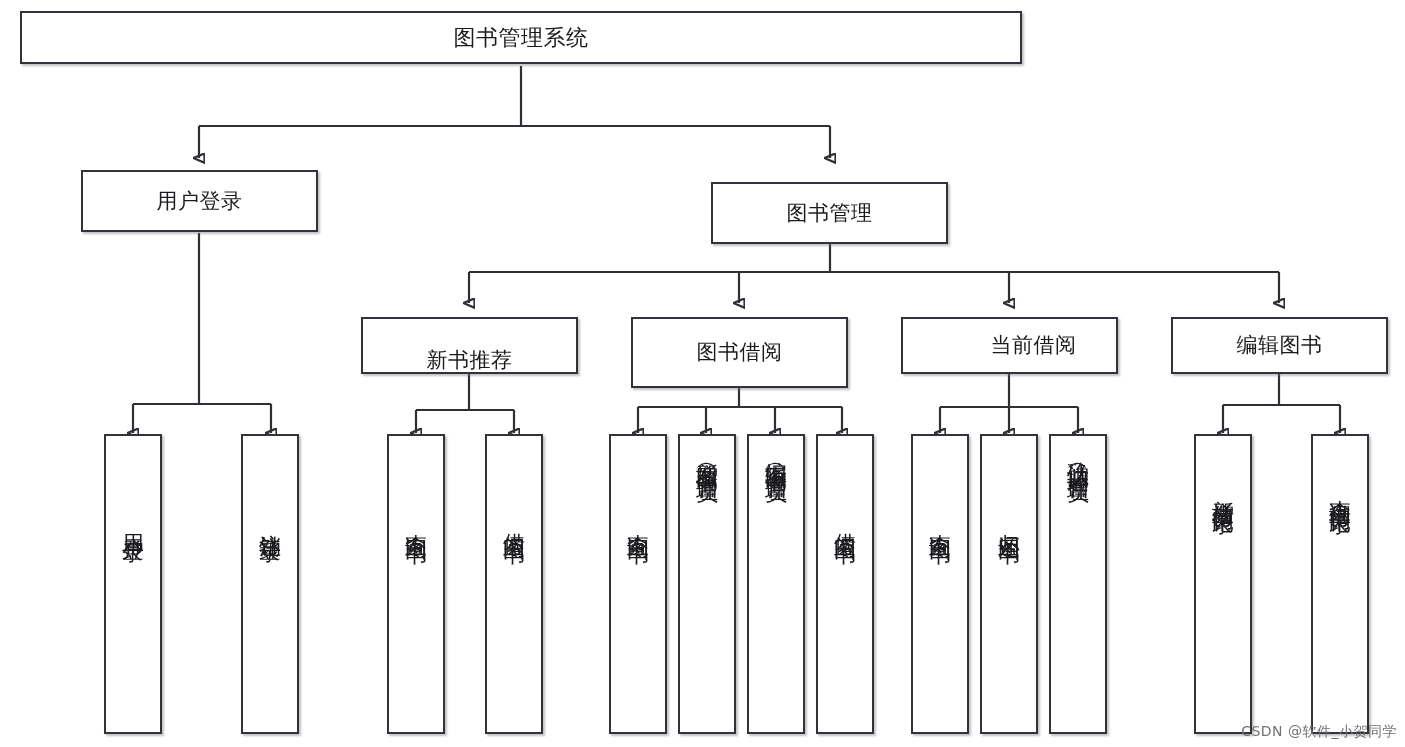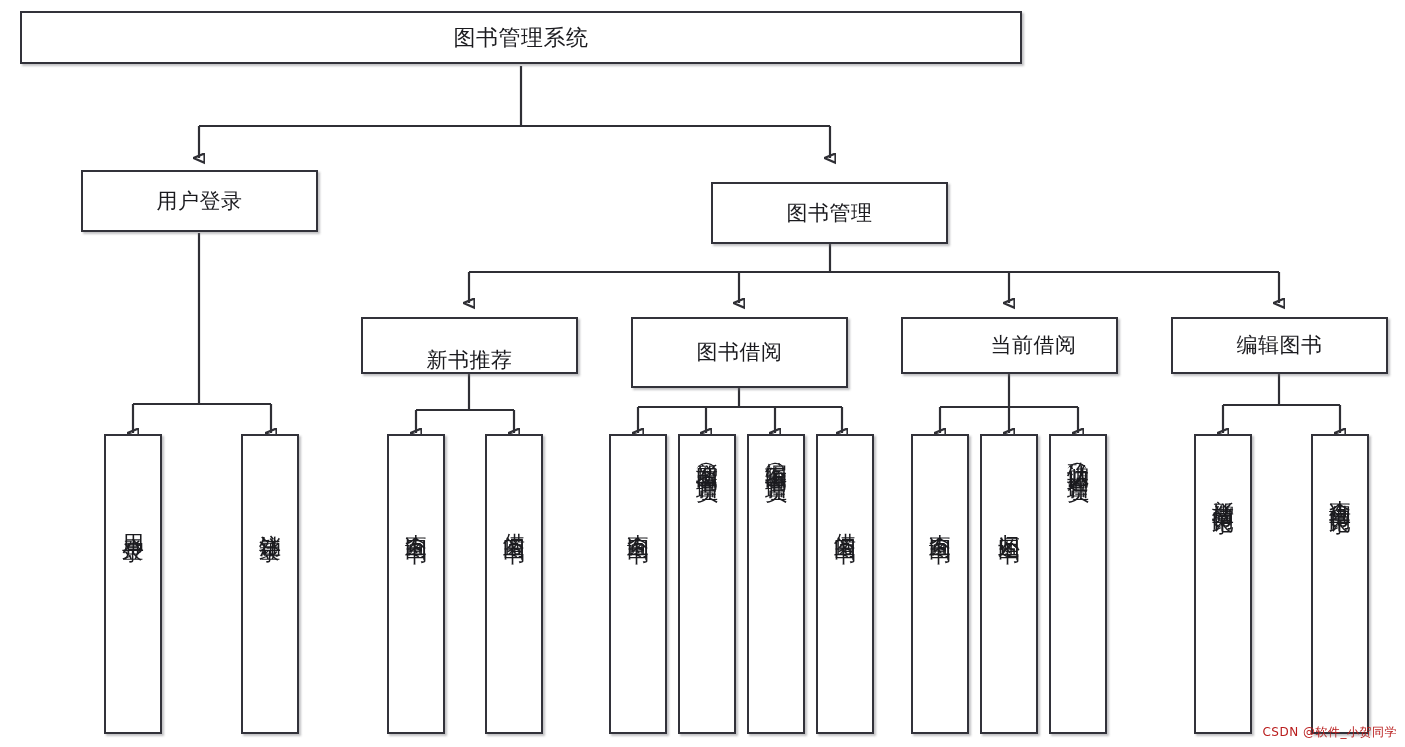--- a/index.html
+++ b/index.html
@@ -64,22 +64,22 @@
   svg.connectors path,
   svg.connectors line {
     stroke: #2f2f35;
     stroke-width: 2.2;
     fill: none;
   }
   .watermark {
     position: absolute;
     right: 8px;
     bottom: 6px;
-    font-size: 12px;
-    color: #b91c1c;
+    font-size: 14px;
+    color: #737373;
     letter-spacing: 0.5px;
     white-space: nowrap;
   }
 </style>
 </head>
 <body>
 
 <div id="canvas">
 
   <svg class="connectors" viewBox="0 0 1405 747">

